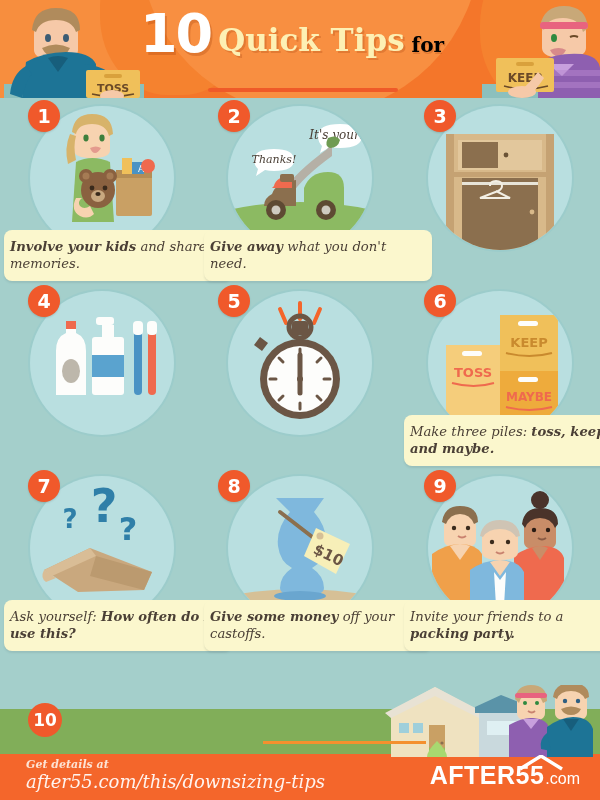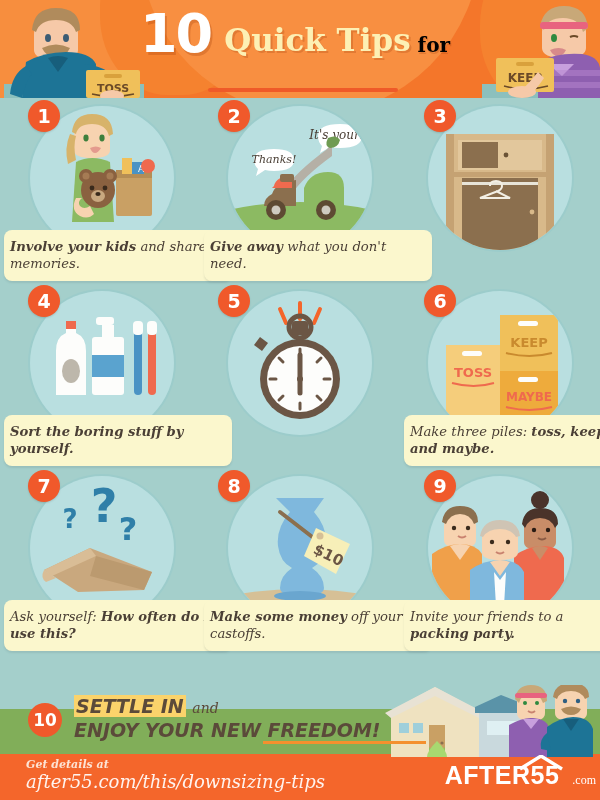--- a/index.html
+++ b/index.html
@@ -36,21 +36,20 @@
     font-size:54px; font-weight:bold; color:#fff; letter-spacing:-2px;
     font-family:"DejaVu Sans", sans-serif;
     text-shadow:2px 3px 0 rgba(160,60,10,.28);
     line-height:.95;
   }
   .t-quick {
     font-size:31px; font-weight:bold; color:#fdf0b4; font-style:normal;
     font-family:"DejaVu Serif", serif;
     text-shadow:2px 2px 0 rgba(160,60,10,.25);
     padding-bottom:3px;
-    margin-left:6px;
   }
   .t-for {
     font-size:20px; font-weight:bold; color:#000000;
     font-family:"DejaVu Serif", serif; padding-bottom:4px;
     text-shadow:1px 2px 0 rgba(160,60,10,.25);
   }
   .t-line2 {
     font-size:34px; font-weight:bold; color:#ffffff; letter-spacing:.5px;
     font-family:"DejaVu Sans", sans-serif; margin-left:66px; margin-top:-6px;
     text-shadow:2px 3px 0 rgba(160,60,10,.28);
@@ -122,26 +121,26 @@
   .f-l2 { font-family:"DejaVu Sans", sans-serif; font-size:19px; font-weight:bold;
           font-style:italic; color:#5b4a3a; line-height:1.25; margin-top:2px; }
   .f-uline { position:absolute; left:263px; top:78px; width:163px; height:3px;
              background:#f4902e; z-index:9; }
   .f-get { position:absolute; left:26px; top:95px; z-index:9;
            font-family:"DejaVu Serif", serif; font-style:italic;
            font-size:11px; font-weight:bold; color:#fde3d4;text-align:center; }
   .f-url { position:absolute; left:26px; top:108px; z-index:9;
            font-family:"DejaVu Serif", serif; font-style:italic;
            font-size:18px; color:#fff3ee; }
-  .logo { position:absolute; right:4px; top:98px; z-index:9;
+  .logo { position:absolute; right:20px; top:98px; z-index:9;
           display:flex; align-items:baseline; }
   .logo-txt { font-family:"Liberation Sans", sans-serif; font-weight:bold;
               font-size:25px; color:#fff; letter-spacing:.5px; }
-  .logo-com { font-family:Liberation Serif, serif; font-size:12px;
-              color:#fff; margin-left:13px; }
+  .logo-com { font-family:Liberation Sans, sans-serif; font-size:16px;
+              color:#fff; margin-left:1px; }
   .logo-roof { position:absolute; right:36px; top:92px; width:46px; height:16px; z-index:10; }
   .house { position:absolute; left:385px; top:22px; z-index:4; }
 </style>
 </head>
 <body>
 
 <div id="page">
 
   <div class="header">
     <div class="hdr-blob b1"></div>
@@ -288,23 +287,20 @@
           <rect x="62" y="64" width="32" height="22" fill="#5aa3cf"></rect>
           <rect x="72" y="34" width="12" height="12" fill="#fdfdfb"></rect>
           <rect x="66" y="26" width="18" height="8" rx="3" fill="#fdfdfb"></rect>
           <rect x="104" y="34" width="8" height="70" rx="4" fill="#4a93c4"></rect>
           <rect x="103" y="30" width="10" height="14" rx="4" fill="#fdfdfb"></rect>
           <rect x="118" y="34" width="8" height="70" rx="4" fill="#ef6a4e"></rect>
           <rect x="117" y="30" width="10" height="14" rx="4" fill="#fdfdfb"></rect>
         </svg>
       </div>
       <div class="badge">4</div>
-      <div class="label">
-        <span><b>Sort the boring stuff by yourself.</b></span>
-      </div>
     </div>
 
     <div class="tip c2" style="left:200px; top:185px;">
       <div class="circle">
         <svg viewBox="0 0 144 144" width="144" height="144">
           <path d="M52 18 l6 14" stroke="#f4662b" stroke-width="4" stroke-linecap="round"></path>
           <path d="M72 12 l0 16" stroke="#f4662b" stroke-width="4" stroke-linecap="round"></path>
           <path d="M92 18 l-6 14" stroke="#f4662b" stroke-width="4" stroke-linecap="round"></path>
           <circle cx="72" cy="36" r="11" fill="none" stroke="#6b5645" stroke-width="5"></circle>
           <rect x="64" y="30" width="16" height="14" rx="3" fill="#6b5645"></rect>
@@ -377,21 +373,21 @@
           <path d="M48 22 l48 0 l-10 14 q14 16 12 34 q-2 16-14 22 q12 8 12 20 q0 8-22 8 q-22 0-22-8 q0-12 12-20 q-12-6-14-22 q-2-18 12-34z" fill="#7fb8dd"></path>
           <ellipse cx="72" cy="120" rx="26" ry="5" fill="#6aa6cf"></ellipse>
           <path d="M52 36 l44 34" stroke="#8b6f4e" stroke-width="4" stroke-linecap="round"></path>
           <path d="M88 52 l34 16 l-14 30 l-32-18z" fill="#f7efb8"></path>
           <circle cx="92" cy="60" r="3.5" fill="#d6c096"></circle>
           <text x="100" y="84" font-size="15" font-weight="bold" fill="#6b5645" font-family="DejaVu Sans, sans-serif" text-anchor="middle" transform="rotate(26 100 80)">$10</text>
         </svg>
       </div>
       <div class="badge">8</div>
       <div class="label">
-        <span><b>Make some money</b> off your castoffs.</span>
+        <span><b>Give some money</b> off your castoffs.</span>
       </div>
     </div>
 
     <div class="tip c3" style="left:400px; top:370px;">
       <div class="circle">
         <svg viewBox="0 0 144 144" width="144" height="144">
 
           <path d="M16 50 q0-16 16-16 q16 0 16 16 l0 14 q0 8-16 8 q-16 0-16-8z" fill="#f7d3b0"></path>
           <path d="M14 46 q2-16 18-16 q18 0 18 16 l-4 2 q-4-10-14-10 q-10 0-14 10z" fill="#8b6f4e"></path>
           <circle cx="26" cy="52" r="2.2" fill="#3a2a1c"></circle>
@@ -458,29 +454,20 @@
       <circle cx="193" cy="16" r="2.2" fill="#2f5f82"></circle>
       <path d="M176 24 q10-5 20 0 q-3 6-10 6 q-7 0-10-6z" fill="#b08b5c"></path>
       <path d="M162 42 q14-10 26-10 q16 0 20 12 l0 28 l-46 0z" fill="#1d7496"></path>
       <path d="M178 34 l8 12 l8-12z" fill="#175e7c"></path>
       <path d="M162 48 q-8 6-6 16 l10 2 z" fill="#1d7496"></path>
     </svg>
 
     <div class="orange-band"></div>
 
     <div class="f-badge">10</div>
-    <div class="f-text">
-      <div class="f-l1">
-        <span class="f-hl">SETTLE IN</span>
-        <span class="f-and">and</span>
-      </div>
-      <div class="f-l2">
-        <span>ENJOY YOUR </span><span>NEW FREEDOM</span><span>!</span>
-      </div>
-    </div>
     <div class="f-uline"></div>
 
     <div class="f-get">Get details at</div>
     <div class="f-url">after55.com/this/downsizing-tips</div>
 
     <svg class="logo-roof" viewBox="0 0 46 16">
       <path d="M2 14 L23 1 L44 14" stroke="#fff" stroke-width="3.4" fill="none" stroke-linejoin="round"></path>
     </svg>
     <div class="logo">
       <span class="logo-txt">AFTER55</span>

